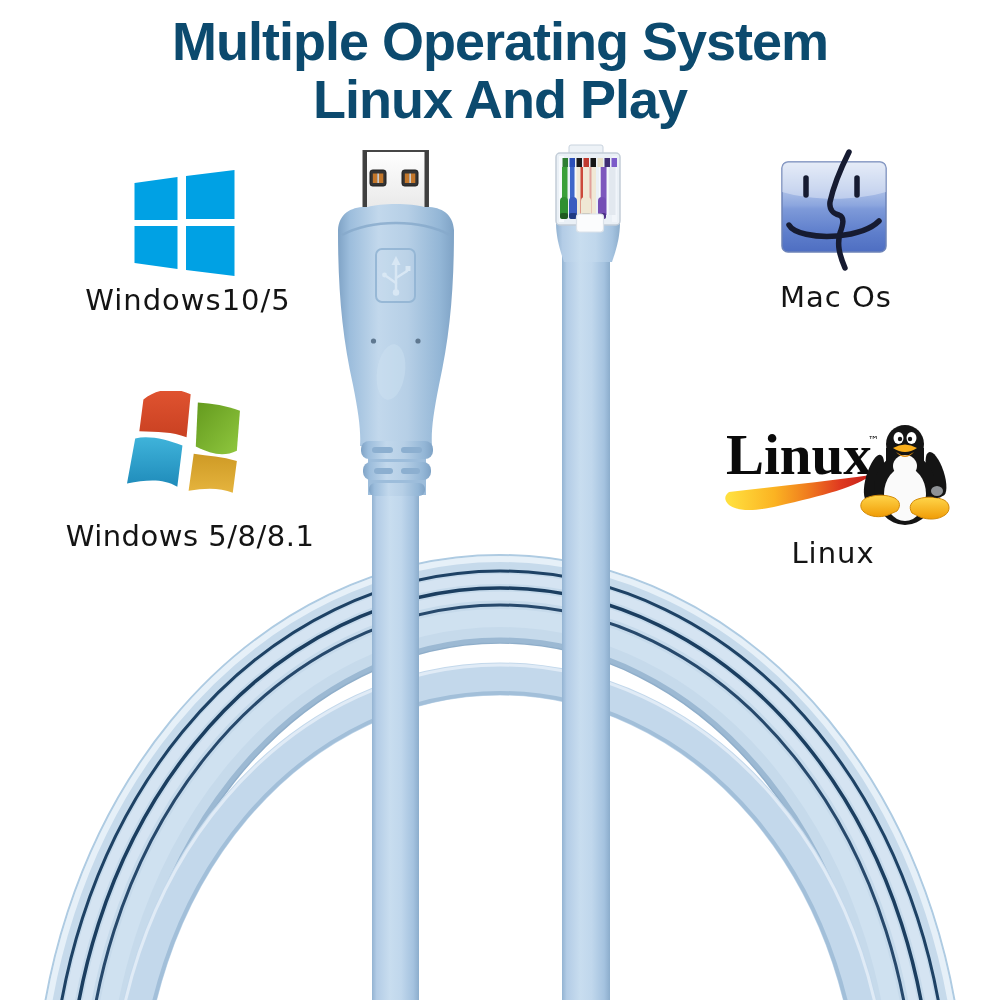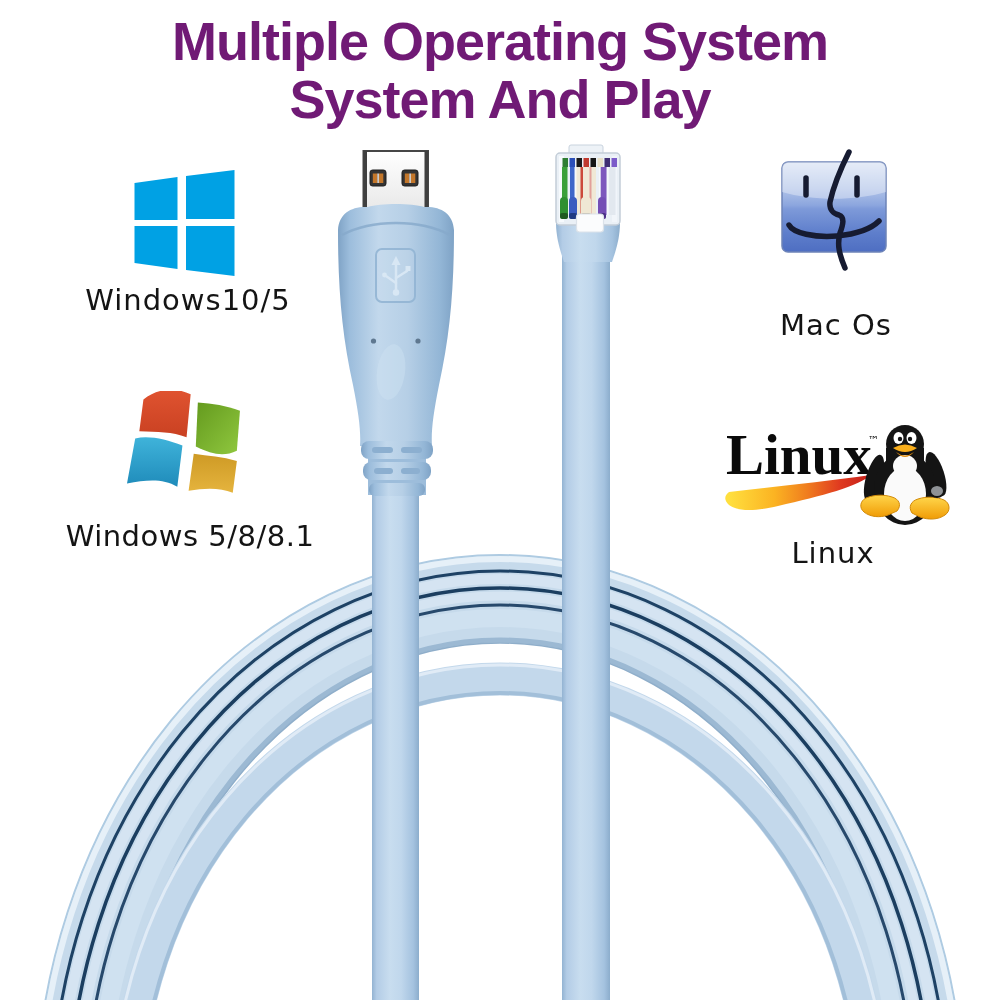--- a/index.html
+++ b/index.html
@@ -1,24 +1,24 @@
 <!DOCTYPE html>
 <html><head>
 <meta charset="utf-8">
 <style>
   html,body{margin:0;padding:0;background:#ffffff;}
   .stage{position:relative;width:1000px;height:1000px;background:#ffffff;overflow:hidden;
          font-family:"Liberation Sans",sans-serif;}
   .title{position:absolute;top:12px;left:0;width:1000px;text-align:center;
-         font-weight:bold;font-size:54px;line-height:1.08;letter-spacing:-1px;color:#701a75;}
+         font-weight:bold;font-size:54px;line-height:1.08;letter-spacing:-1px;color:#0c4a6e;}
   .os-label{position:absolute;font-family:"DejaVu Sans",sans-serif;font-size:29px;
             color:#141414;text-align:center;letter-spacing:1px;white-space:nowrap;}
   .lbl-win10{left:28px;top:283px;width:320px;}
   .lbl-win7{left:30px;top:519px;width:320px;letter-spacing:.5px;}
-  .lbl-mac{left:736px;top:308px;width:200px;text-align:center;}
+  .lbl-mac{left:736px;top:280px;width:200px;text-align:center;}
   .lbl-linux{left:733px;top:536px;width:200px;}
   .abs{position:absolute;}
   svg{display:block;}
 </style>
 </head>
 <body>
 
 <div class="stage">
 
   <svg class="abs" style="left:0;top:0;" width="1000" height="1000" viewBox="0 0 1000 1000">
@@ -160,21 +160,21 @@
         <rect x="569" y="213" width="8" height="6" rx="2" fill="#1F3B82"></rect>
         <rect x="581" y="213" width="10" height="6" rx="2" fill="#BDB49B"></rect>
         <rect x="598" y="213" width="8" height="6" rx="2" fill="#4A2F85"></rect>
       </g>
       <rect x="576.5" y="214" width="27" height="18" rx="3" fill="#FBFCFD" stroke="#DBE2E9" stroke-width="1.2"></rect>
     </g>
   </svg>
 
   <div class="title">
     <div>Multiple Operating System</div>
-    <div>System And Play</div>
+    <div>Linux And Play</div>
   </div>
 
   <svg class="abs" style="left:134px;top:170px;" width="101" height="107" viewBox="0 0 100 107">
     <g fill="#00A1E4">
       <polygon points="0,13 43,7 43,50 0,50"></polygon>
       <polygon points="51.5,6 100,0 100,49 51.5,49"></polygon>
       <polygon points="0,56 43,56 43,99 0,93"></polygon>
       <polygon points="51.5,56 100,56 100,106 51.5,100"></polygon>
     </g>
   </svg>

